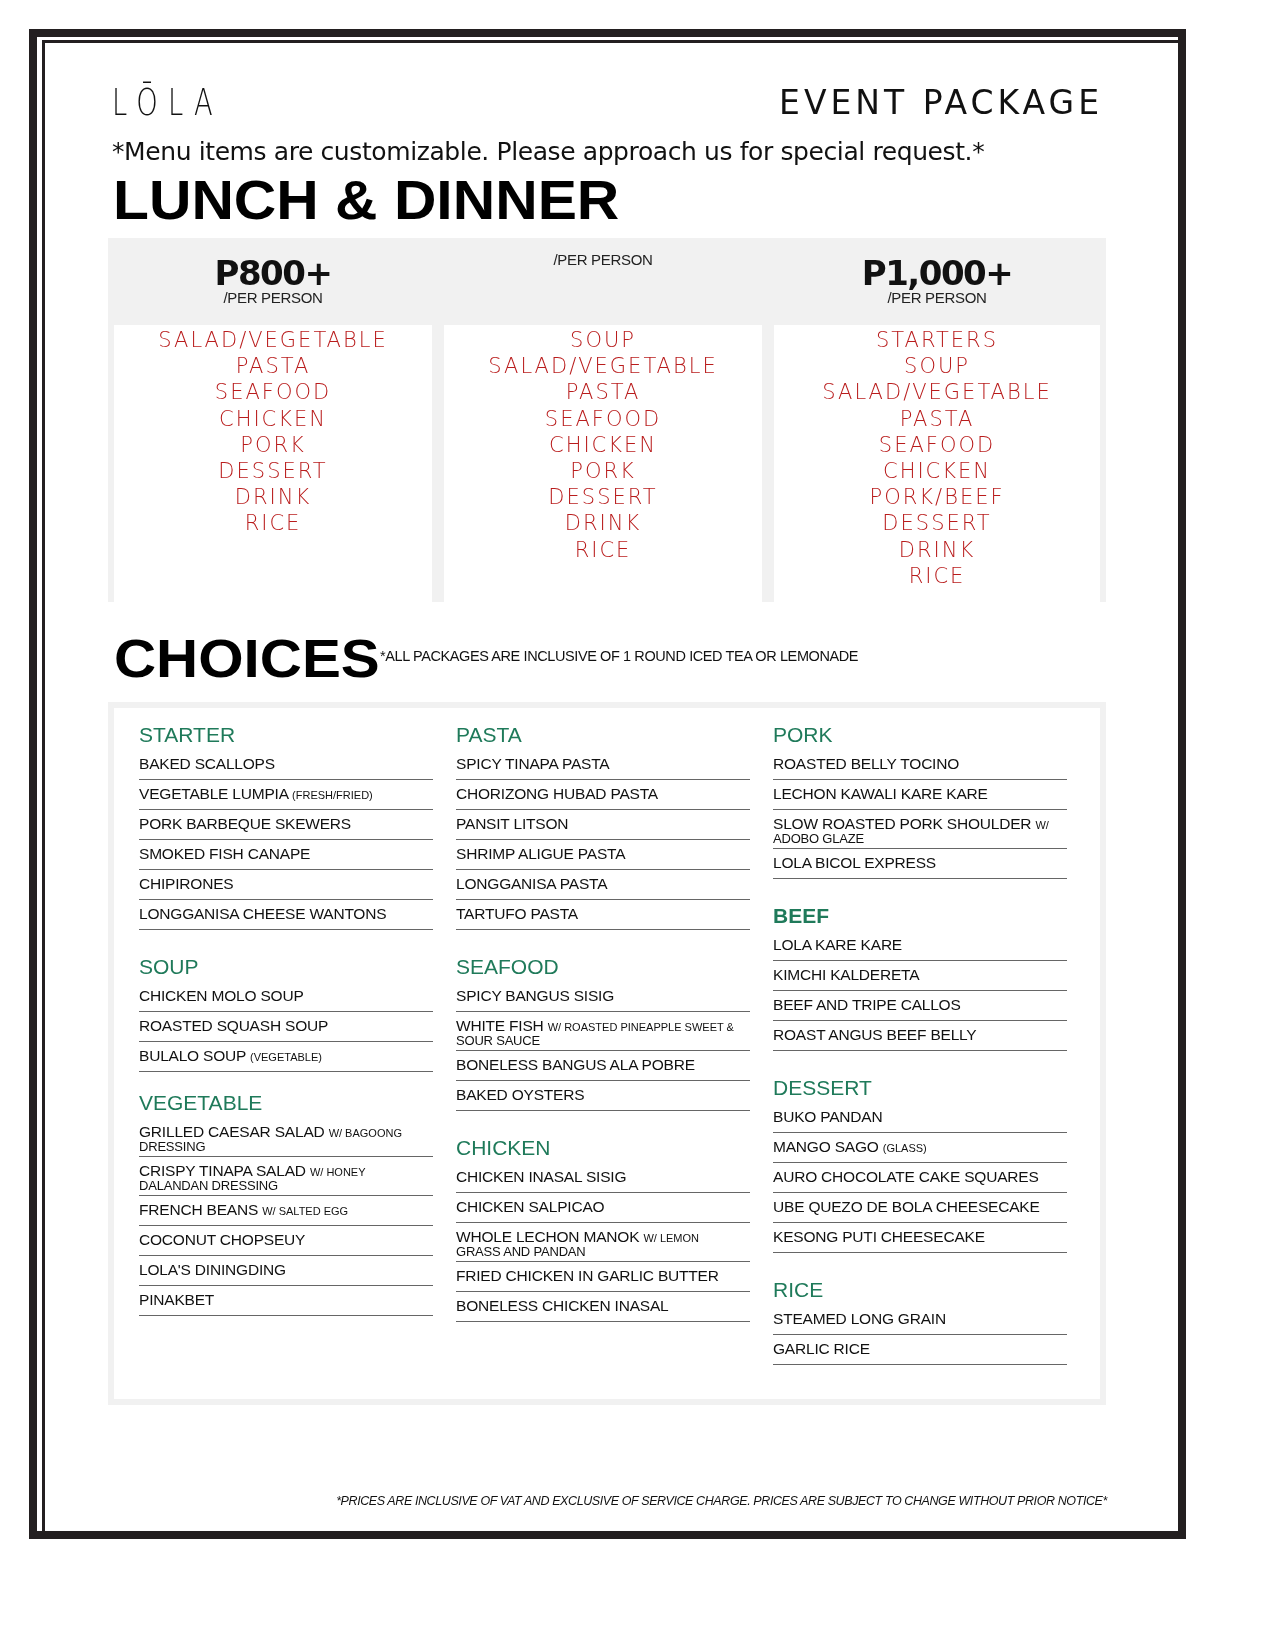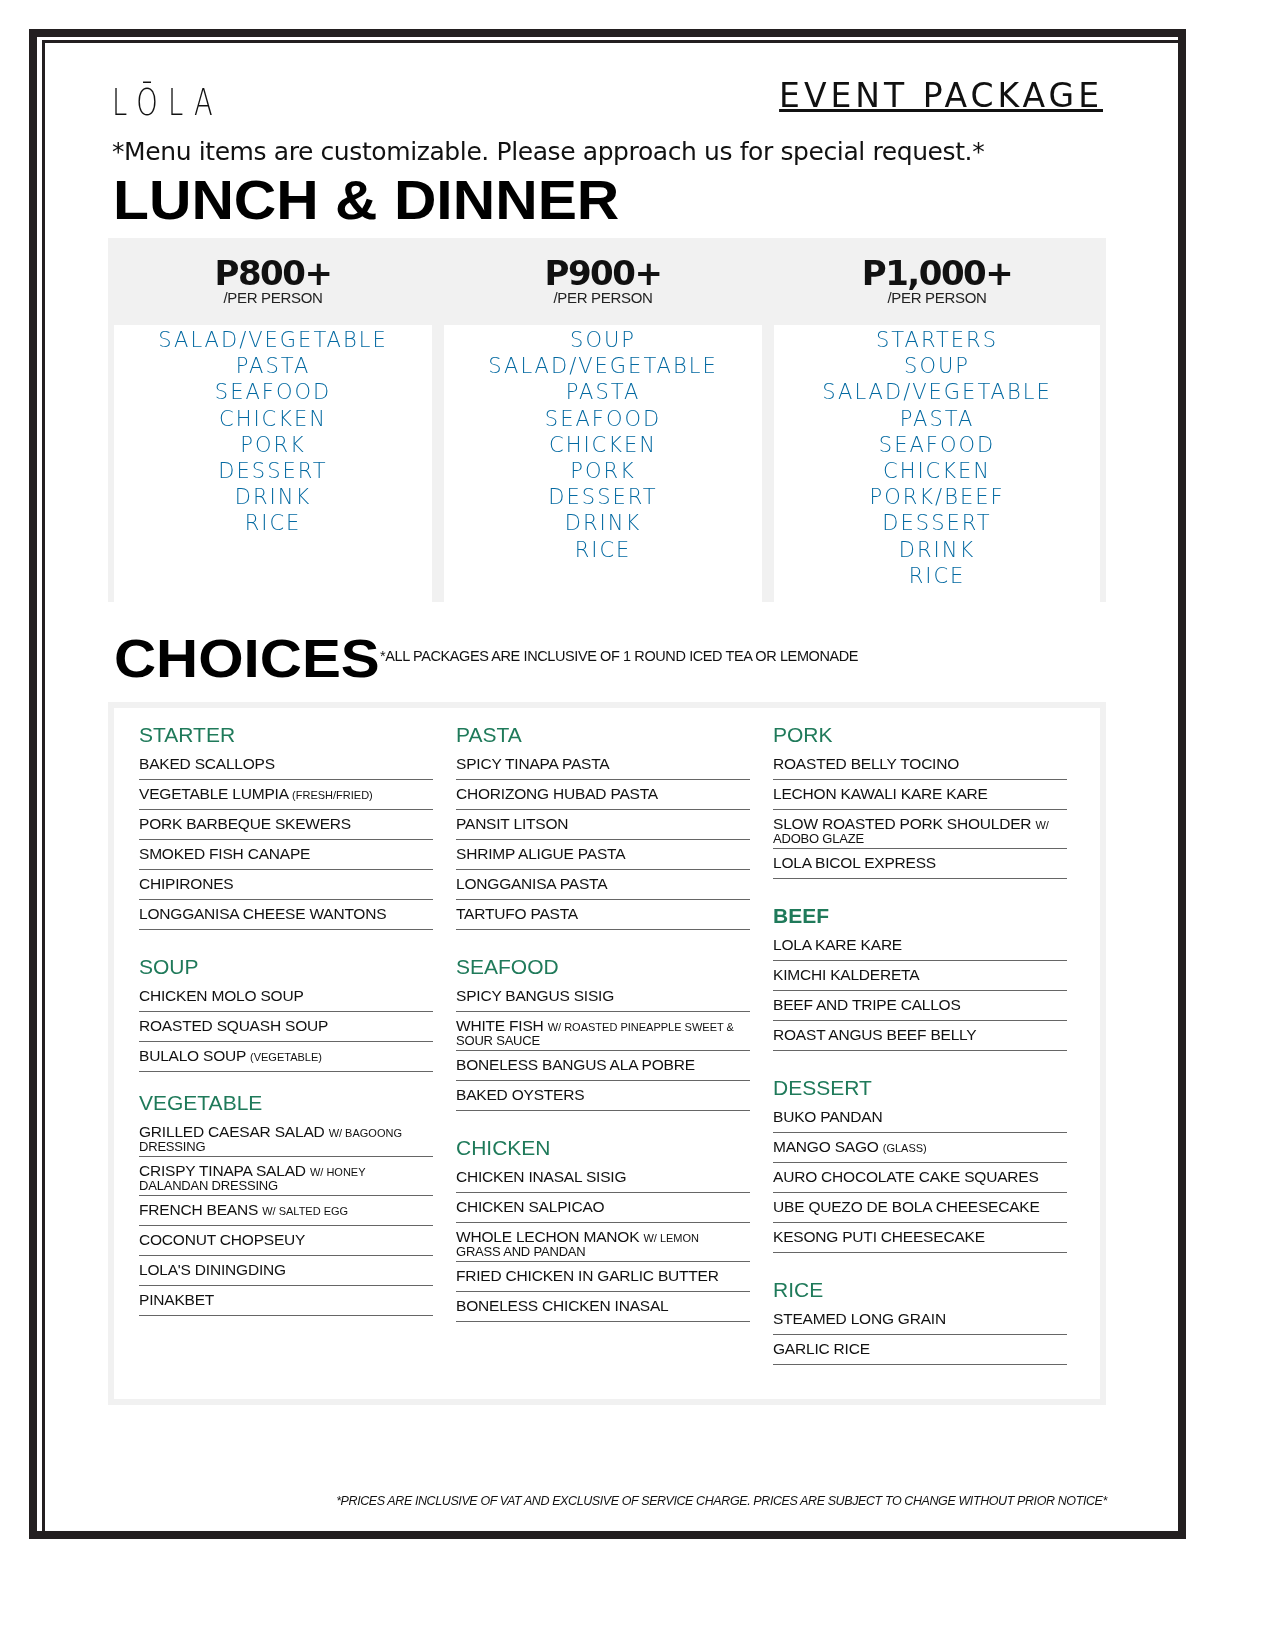--- a/index.html
+++ b/index.html
@@ -3,32 +3,32 @@
 <meta charset="utf-8">
 <style>
   * { box-sizing: border-box; margin: 0; padding: 0; }
   html, body { width: 1275px; height: 1650px; background: #ffffff; }
   body { position: relative; font-family: "Liberation Sans", sans-serif; color: #111; overflow: hidden; }
 
   .frame-outer { position: absolute; left: 29px; top: 29px; width: 1157px; height: 1510px; border: 8px solid #231f20; }
   .frame-inner { position: absolute; left: 37px; top: 37px; width: 1141px; height: 1494px; border: 3px solid #231f20; border-left-width: 3px; margin: 3px 5px; }
 
   .logo { position: absolute; left: 112px; top: 80px; font-family: "DejaVu Sans", sans-serif; font-size: 38px; letter-spacing: 14px; font-weight: 300; color: #111; transform: scaleX(0.72); transform-origin: left top; }
-  .event-title { position: absolute; right: 172px; top: 76px; font-family: "DejaVu Sans", sans-serif; font-size: 33px; letter-spacing: 4px; font-weight: 400; color: #111; text-decoration: underline; }
+  .event-title { position: absolute; right: 172px; top: 83px; font-family: "DejaVu Sans", sans-serif; font-size: 33px; letter-spacing: 4px; font-weight: 400; color: #111; }
 
   .subtitle { position: absolute; left: 112px; top: 137px; font-family: "DejaVu Sans", sans-serif; font-size: 25px; color: #111; letter-spacing: -0.4px; }
   .lunch-title { position: absolute; left: 113px; top: 167px; font-family: "Liberation Sans", sans-serif; font-weight: 900; font-size: 56px; letter-spacing: 0px; color: #000; transform: scaleX(1.05); transform-origin: left top; }
 
   .packages { position: absolute; left: 108px; top: 238px; width: 998px; height: 364px; background: #f1f1f1; }
   .pkg { position: absolute; top: 0; width: 330px; height: 457px; }
   .pkg-head { height: 87px; text-align: center; padding-top: 16px; }
   .pkg-price { font-family: "DejaVu Sans", sans-serif; font-size: 34px; font-weight: 700; letter-spacing: -1.5px; color: #111; line-height: 38px; }
   .pkg-per { font-family: "Liberation Sans", sans-serif; font-size: 15px; color: #222; letter-spacing: -0.3px; margin-top: -3px; }
   .pkg-body { position: absolute; top: 87px; left: 6px; right: 6px; bottom: 6px; background: #fff; text-align: center; padding-top: 2px; }
-  .pkg-item { font-family: "DejaVu Sans", sans-serif; font-size: 21px; letter-spacing: 2px; line-height: 26.2px; color: #0369a1; font-weight: 300; }
+  .pkg-item { font-family: "DejaVu Sans", sans-serif; font-size: 21px; letter-spacing: 2px; line-height: 26.2px; color: #b91c1c; font-weight: 300; }
 
   .choices-title { position: absolute; left: 114px; top: 627px; font-family: "Liberation Sans", sans-serif; font-weight: 900; font-size: 54px; color: #000; transform: scaleX(1.08); transform-origin: left top; }
   .choices-note { position: absolute; left: 380px; top: 648px; font-family: "Liberation Sans", sans-serif; font-size: 14.5px; color: #111; letter-spacing: -0.4px; }
 
   .choices-box { position: absolute; left: 108px; top: 702px; width: 998px; height: 703px; background: #f1f1f1; }
   .choices-inner { position: absolute; left: 6px; top: 6px; right: 6px; bottom: 6px; background: #fff; }
   .col { position: absolute; top: 12px; width: 294px; }
   .cat { margin-bottom: 0; }
   .cat-title { font-family: "Liberation Sans", sans-serif; font-size: 21px; color: #1f7a5a; letter-spacing: 0px; height: 30px; line-height: 30px; }
   .item { border-bottom: 1.5px solid #666; font-family: "Liberation Sans", sans-serif; font-size: 15.5px; color: #111; letter-spacing: -0.2px; padding: 3px 0 3px 0; line-height: 22px; min-height: 30px; }
@@ -61,21 +61,20 @@
       <div class="pkg-item">SEAFOOD</div>
       <div class="pkg-item">CHICKEN</div>
       <div class="pkg-item">PORK</div>
       <div class="pkg-item">DESSERT</div>
       <div class="pkg-item">DRINK</div>
       <div class="pkg-item">RICE</div>
     </div>
   </div>
   <div class="pkg" style="left:330px;">
     <div class="pkg-head">
-      <div class="pkg-price">P900+</div>
       <div class="pkg-per">/PER PERSON</div>
     </div>
     <div class="pkg-body">
       <div class="pkg-item">SOUP</div>
       <div class="pkg-item">SALAD/VEGETABLE</div>
       <div class="pkg-item">PASTA</div>
       <div class="pkg-item">SEAFOOD</div>
       <div class="pkg-item">CHICKEN</div>
       <div class="pkg-item">PORK</div>
       <div class="pkg-item">DESSERT</div>

